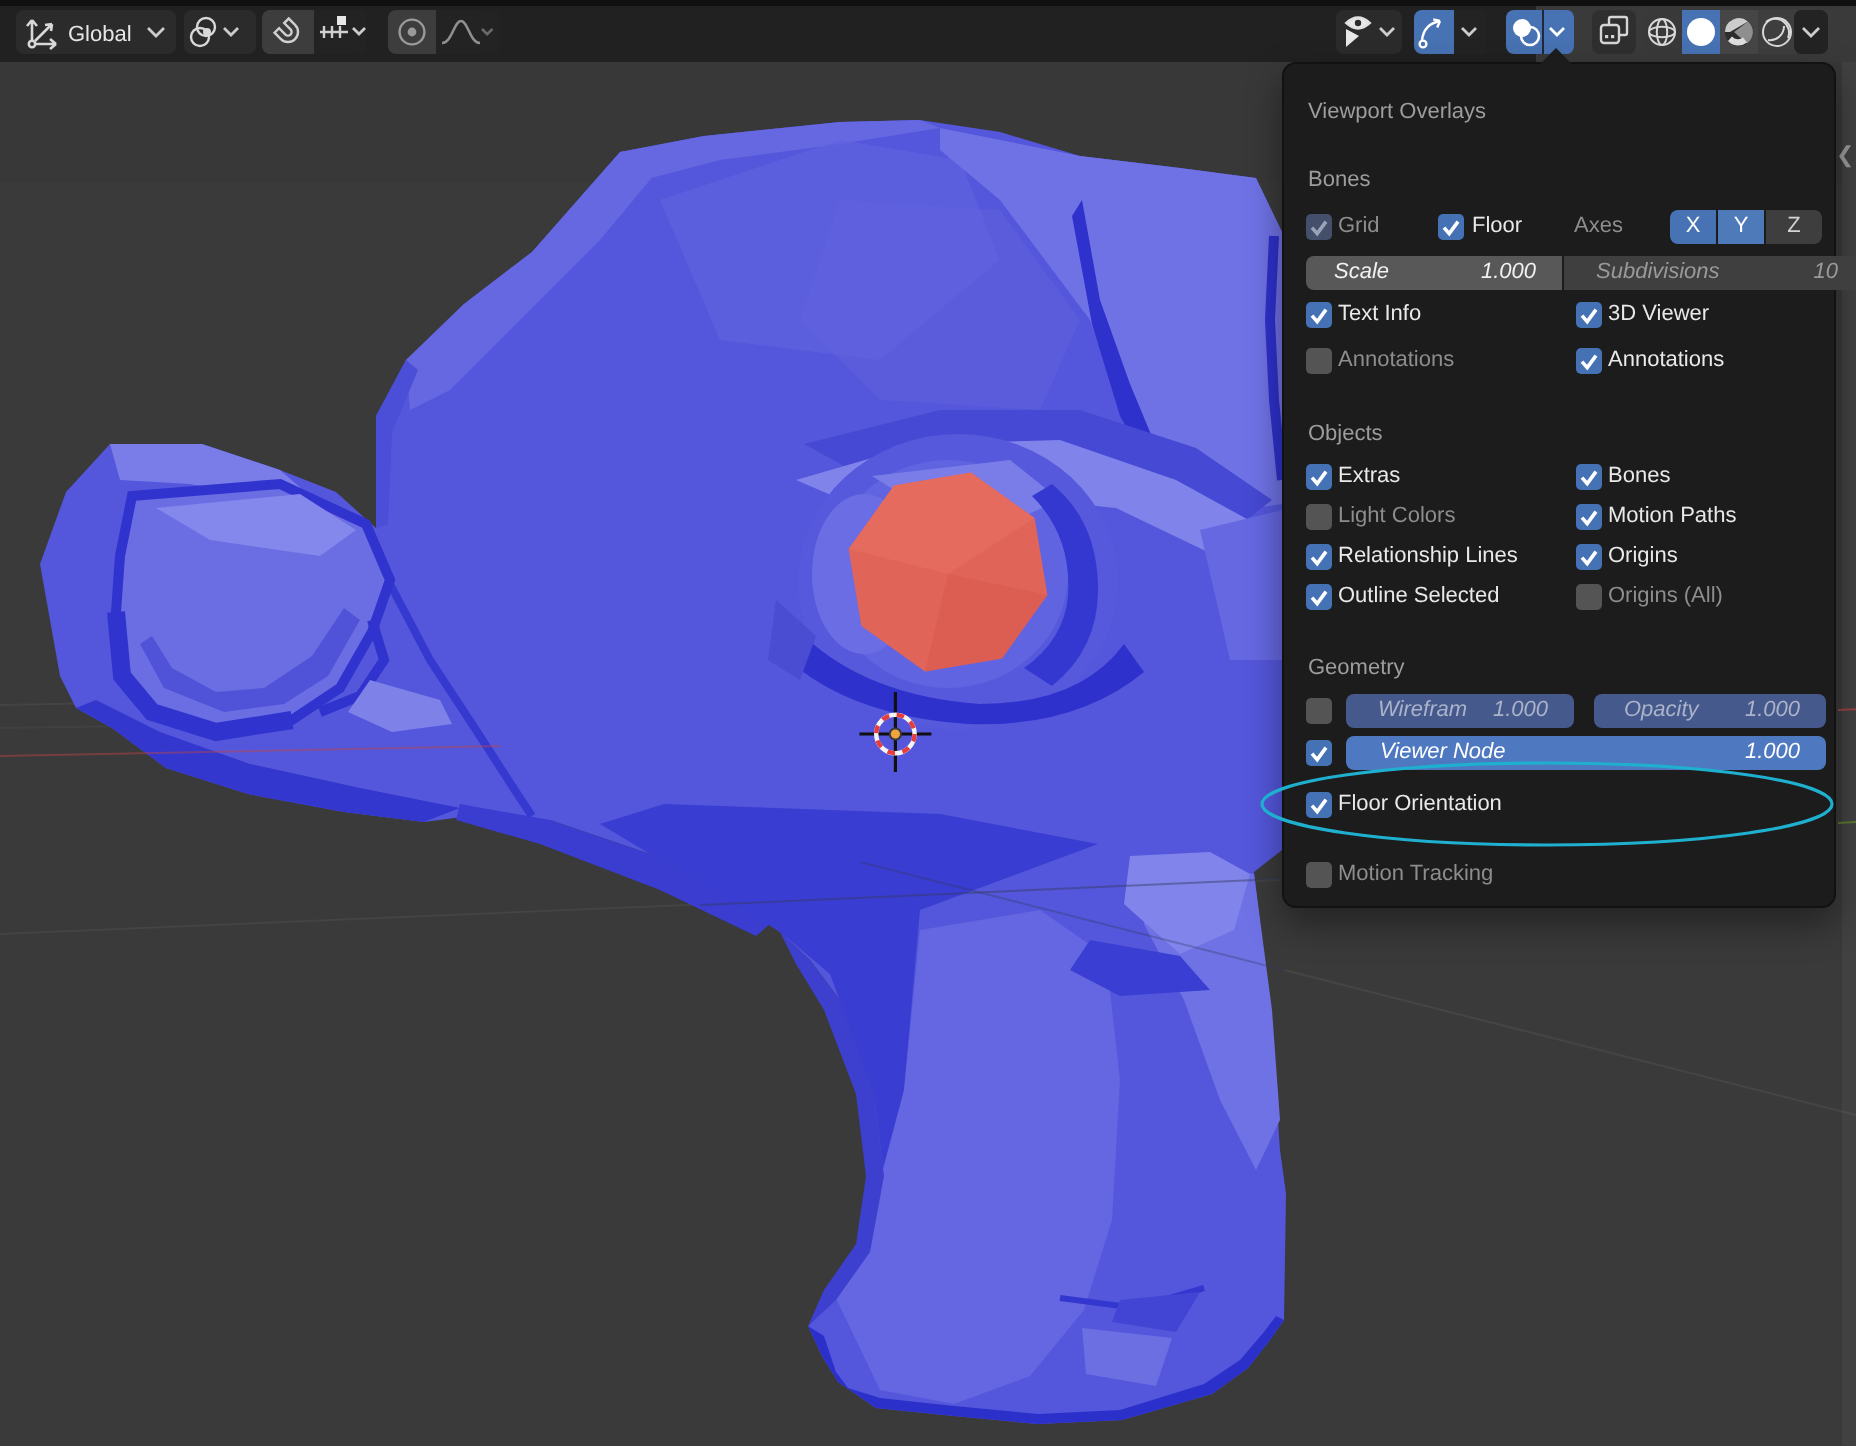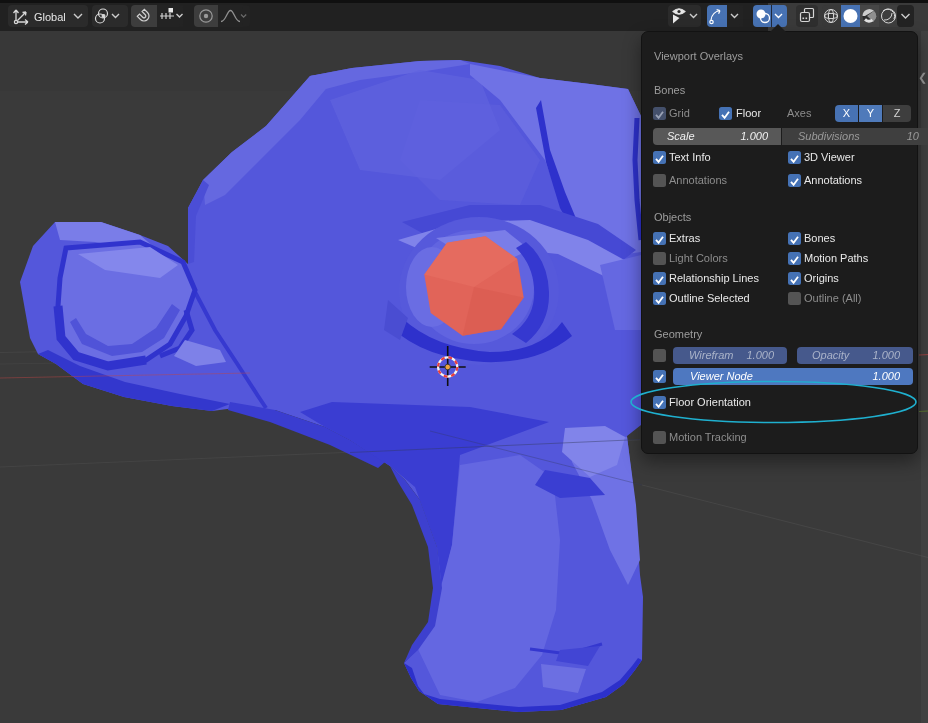--- a/index.html
+++ b/index.html
@@ -272,21 +272,21 @@
     <div class="lbl" style="left:27px;top:240px">Relationship Lines</div>
     <div class="cb" style="left:146px;top:240px"><svg width="13" height="13">
           <path d="M3,6.8 l2.6,3 4.4,-6" stroke="#fff" stroke-width="1.8" fill="none"></path>
         </svg></div>
     <div class="lbl" style="left:162px;top:240px">Origins</div>
     <div class="cb" style="left:11px;top:260px"><svg width="13" height="13">
           <path d="M3,6.8 l2.6,3 4.4,-6" stroke="#fff" stroke-width="1.8" fill="none"></path>
         </svg></div>
     <div class="lbl" style="left:27px;top:260px">Outline Selected</div>
     <div class="cb cbu" style="left:146px;top:260px"></div>
-    <div class="lbl dim" style="left:162px;top:260px">Outline (All)</div>
+    <div class="lbl dim" style="left:162px;top:260px">Origins (All)</div>
     <div class="sect" style="left:12px;top:296px">Geometry</div>
 
     <div class="cb cbu" style="left:11px;top:317px"></div>
     <div class="sld" style="left:31px;top:315px;width:114px;background:#46598c;color:#aab3c9">
       <span class="sl" style="left:16px">Wirefram</span>
         <span class="sv">1.000</span>
     </div>
     <div class="sld" style="left:155px;top:315px;width:116px;background:#46598c;color:#aab3c9">
       <span class="sl" style="left:15px">Opacity</span>
         <span class="sv">1.000</span>

